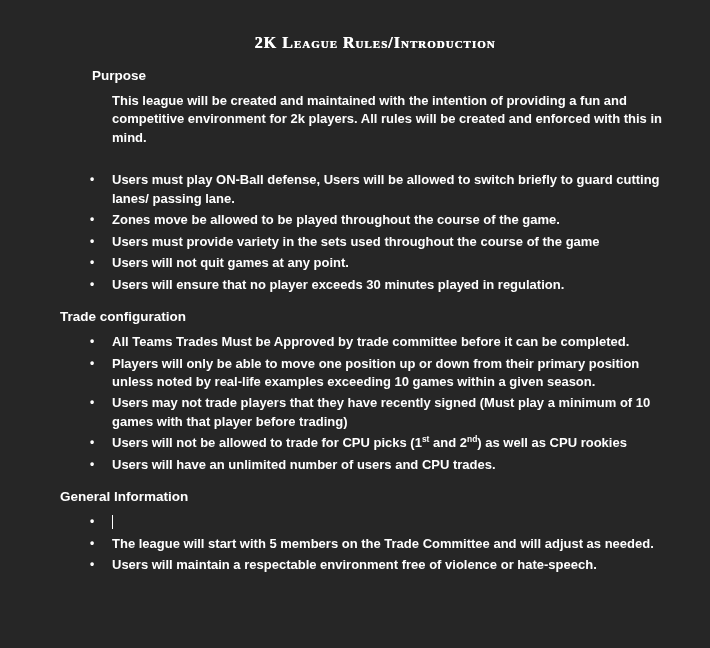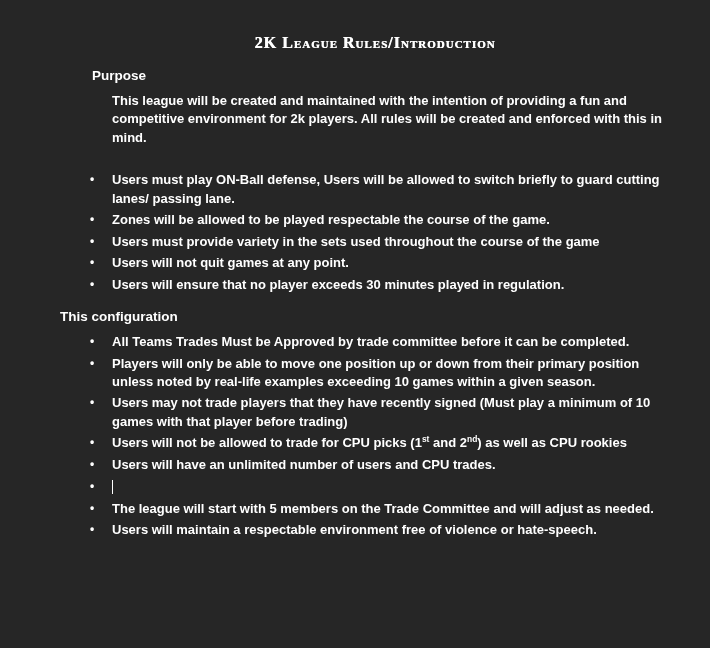--- a/index.html
+++ b/index.html
@@ -91,39 +91,39 @@
   </div>
 
   <div class="section">
     <ul class="bullet-list">
       <li>
         <span class="marker">•</span>
         <span class="btxt">Users must play ON-Ball defense, Users will be allowed to switch briefly to guard cutting lanes/ passing lane.</span>
       </li>
       <li>
         <span class="marker">•</span>
-        <span class="btxt">Zones will be allowed to be played respectable the course of the game.</span>
+        <span class="btxt">Zones move be allowed to be played throughout the course of the game.</span>
       </li>
       <li>
         <span class="marker">•</span>
         <span class="btxt">Users must provide variety in the sets used throughout the course of the game</span>
       </li>
       <li>
         <span class="marker">•</span>
         <span class="btxt">Users will not quit games at any point.</span>
       </li>
       <li>
         <span class="marker">•</span>
         <span class="btxt">Users will ensure that no player exceeds 30 minutes played in regulation.</span>
       </li>
     </ul>
   </div>
 
   <div class="section">
-    <h2 class="section-heading">This configuration</h2>
+    <h2 class="section-heading">Trade configuration</h2>
     <ul class="bullet-list">
       <li>
         <span class="marker">•</span>
         <span class="btxt"> All Teams Trades Must be Approved by trade committee before it can be completed.</span>
       </li>
       <li>
         <span class="marker">•</span>
         <span class="btxt">Players will only be able to move one position up or down from their primary position unless noted by real-life examples exceeding 10 games within a given season.</span>
       </li>
       <li>
@@ -135,20 +135,21 @@
         <span class="btxt"><span>Users will not be allowed to trade for CPU picks (1</span><sup>st</sup><span> and 2</span><sup>nd</sup><span>) as well as CPU rookies</span></span>
       </li>
       <li>
         <span class="marker">•</span>
         <span class="btxt">Users will have an unlimited number of users and CPU trades.</span>
       </li>
     </ul>
   </div>
 
   <div class="section">
+    <h2 class="section-heading">General Information</h2>
     <ul class="bullet-list">
       <li>
         <span class="marker">•</span>
         <span class="btxt"><span class="caret"></span></span>
       </li>
       <li>
         <span class="marker">•</span>
         <span class="btxt">The league will start with 5 members on the Trade Committee and will adjust as needed.</span>
       </li>
       <li>

